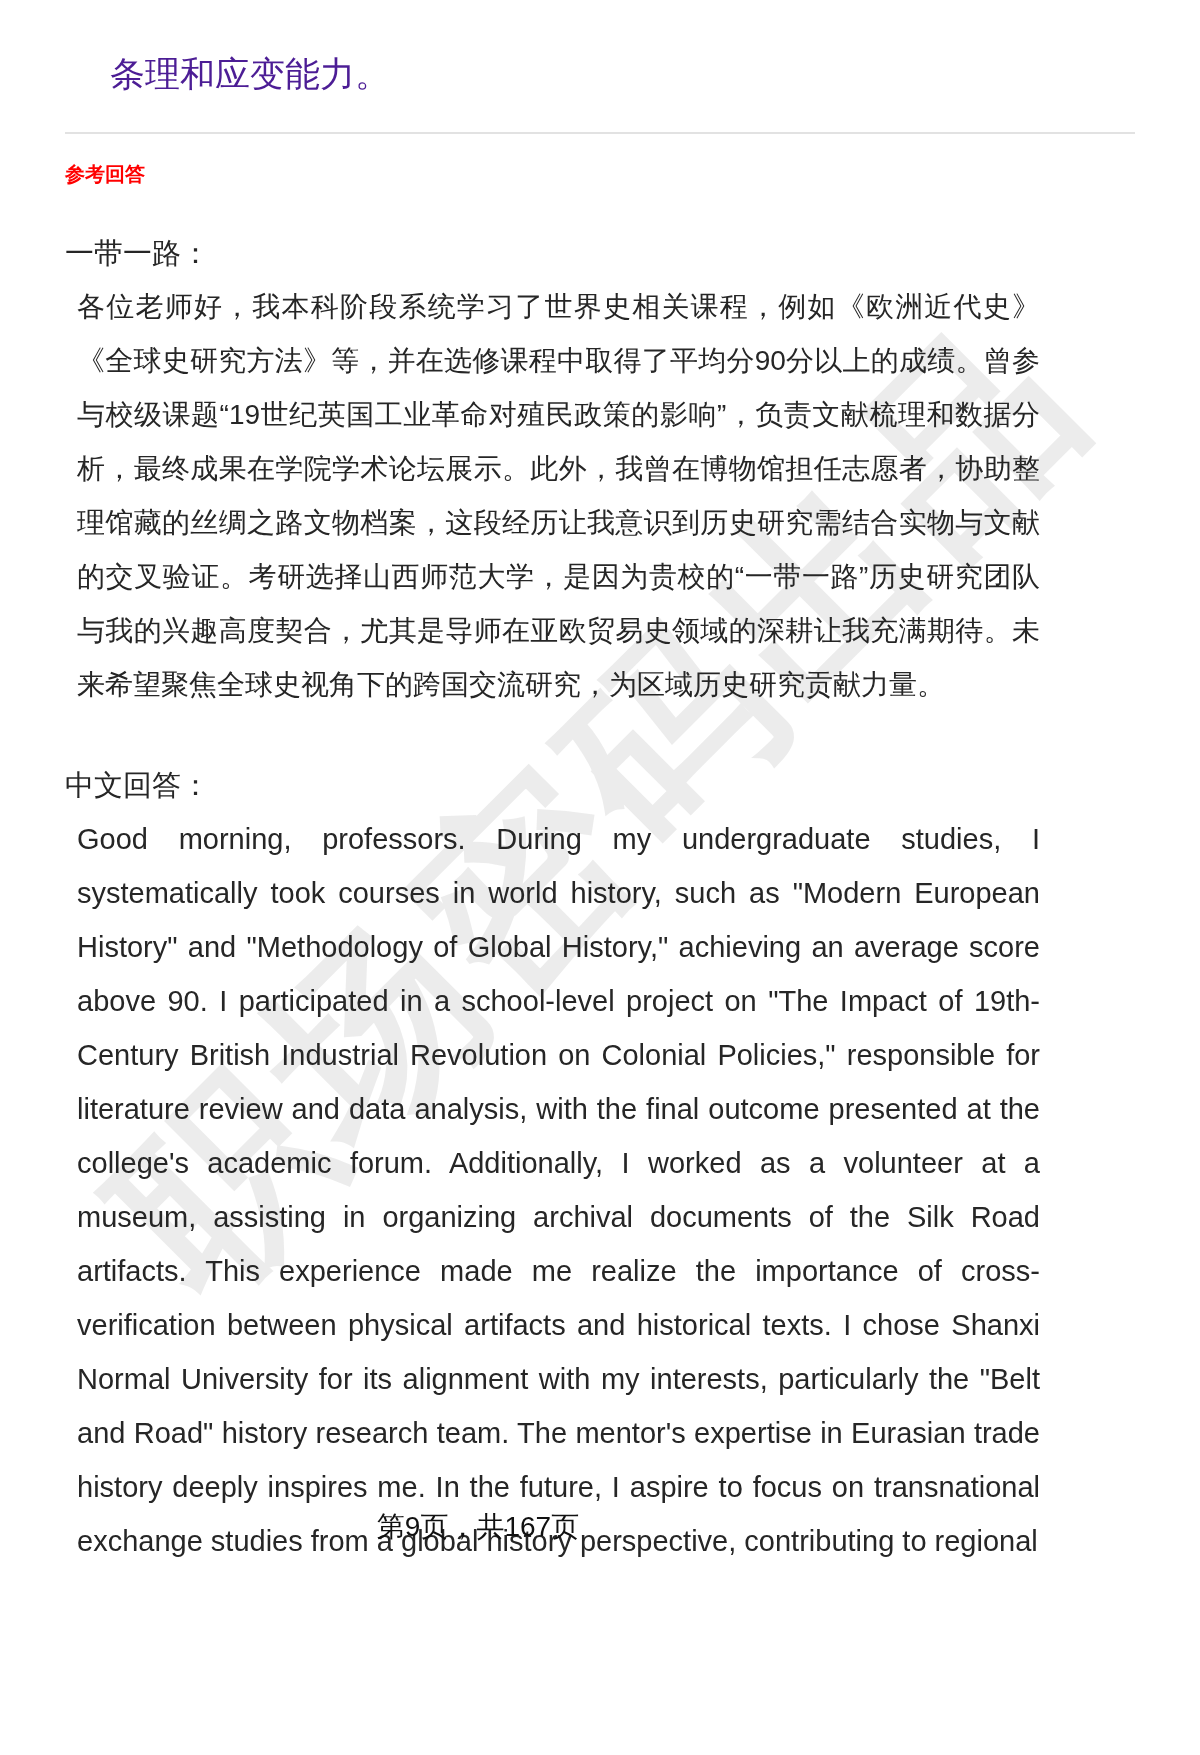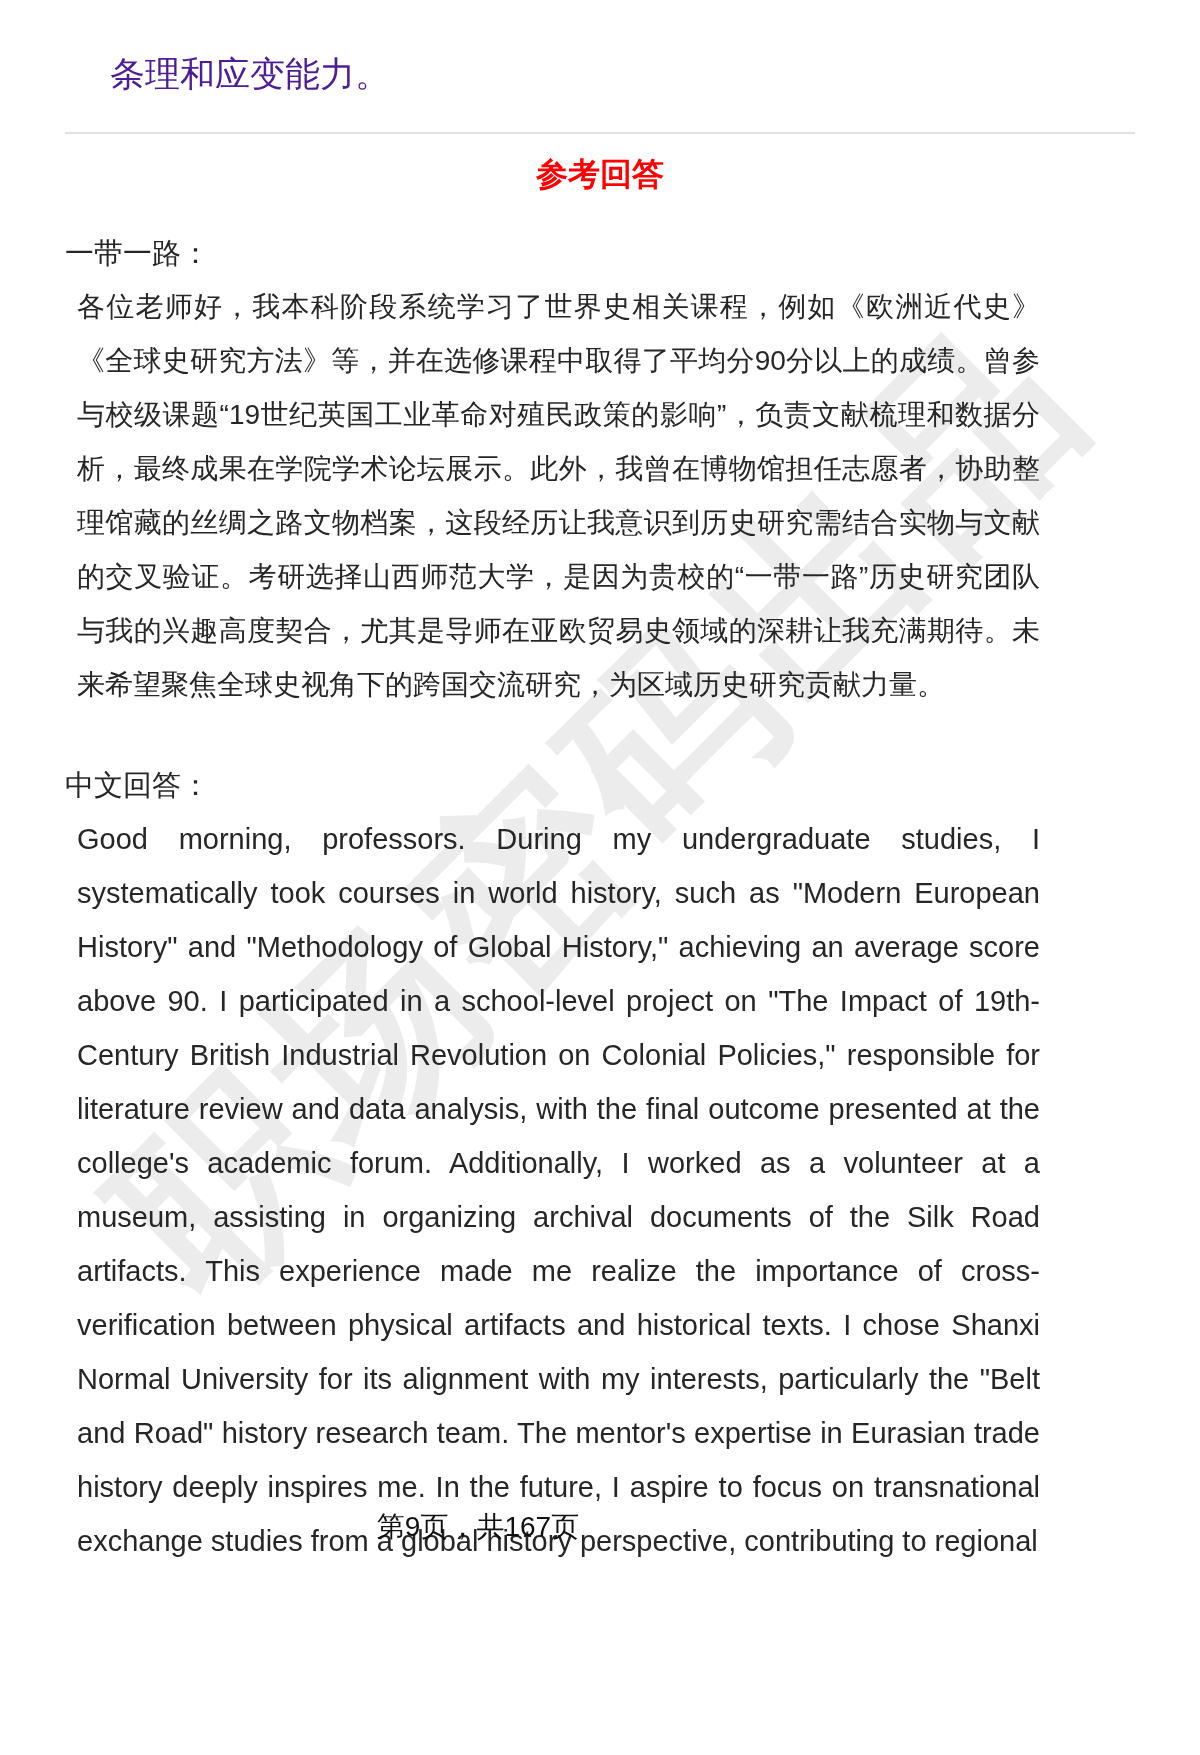--- a/index.html
+++ b/index.html
@@ -43,25 +43,24 @@
     color: #4c1d95;
   }
   .divider {
     border: none;
     border-top: 2px solid #e2e2e2;
     margin: 36px 0 0 0;
     width: 1070px;
   }
   .ref-heading {
     margin-top: 20px;
-    font-size: 32px;
+    font-size: 20px;
     font-weight: 700;
     color: #ff0000;
     line-height: 40px;
-    text-align: center;
   }
   .answer-block {
     margin-top: 32px;
     width: 975px;
   }
   .answer-block.second {
     margin-top: 46px;
   }
   .answer-label {
     font-size: 29px;

